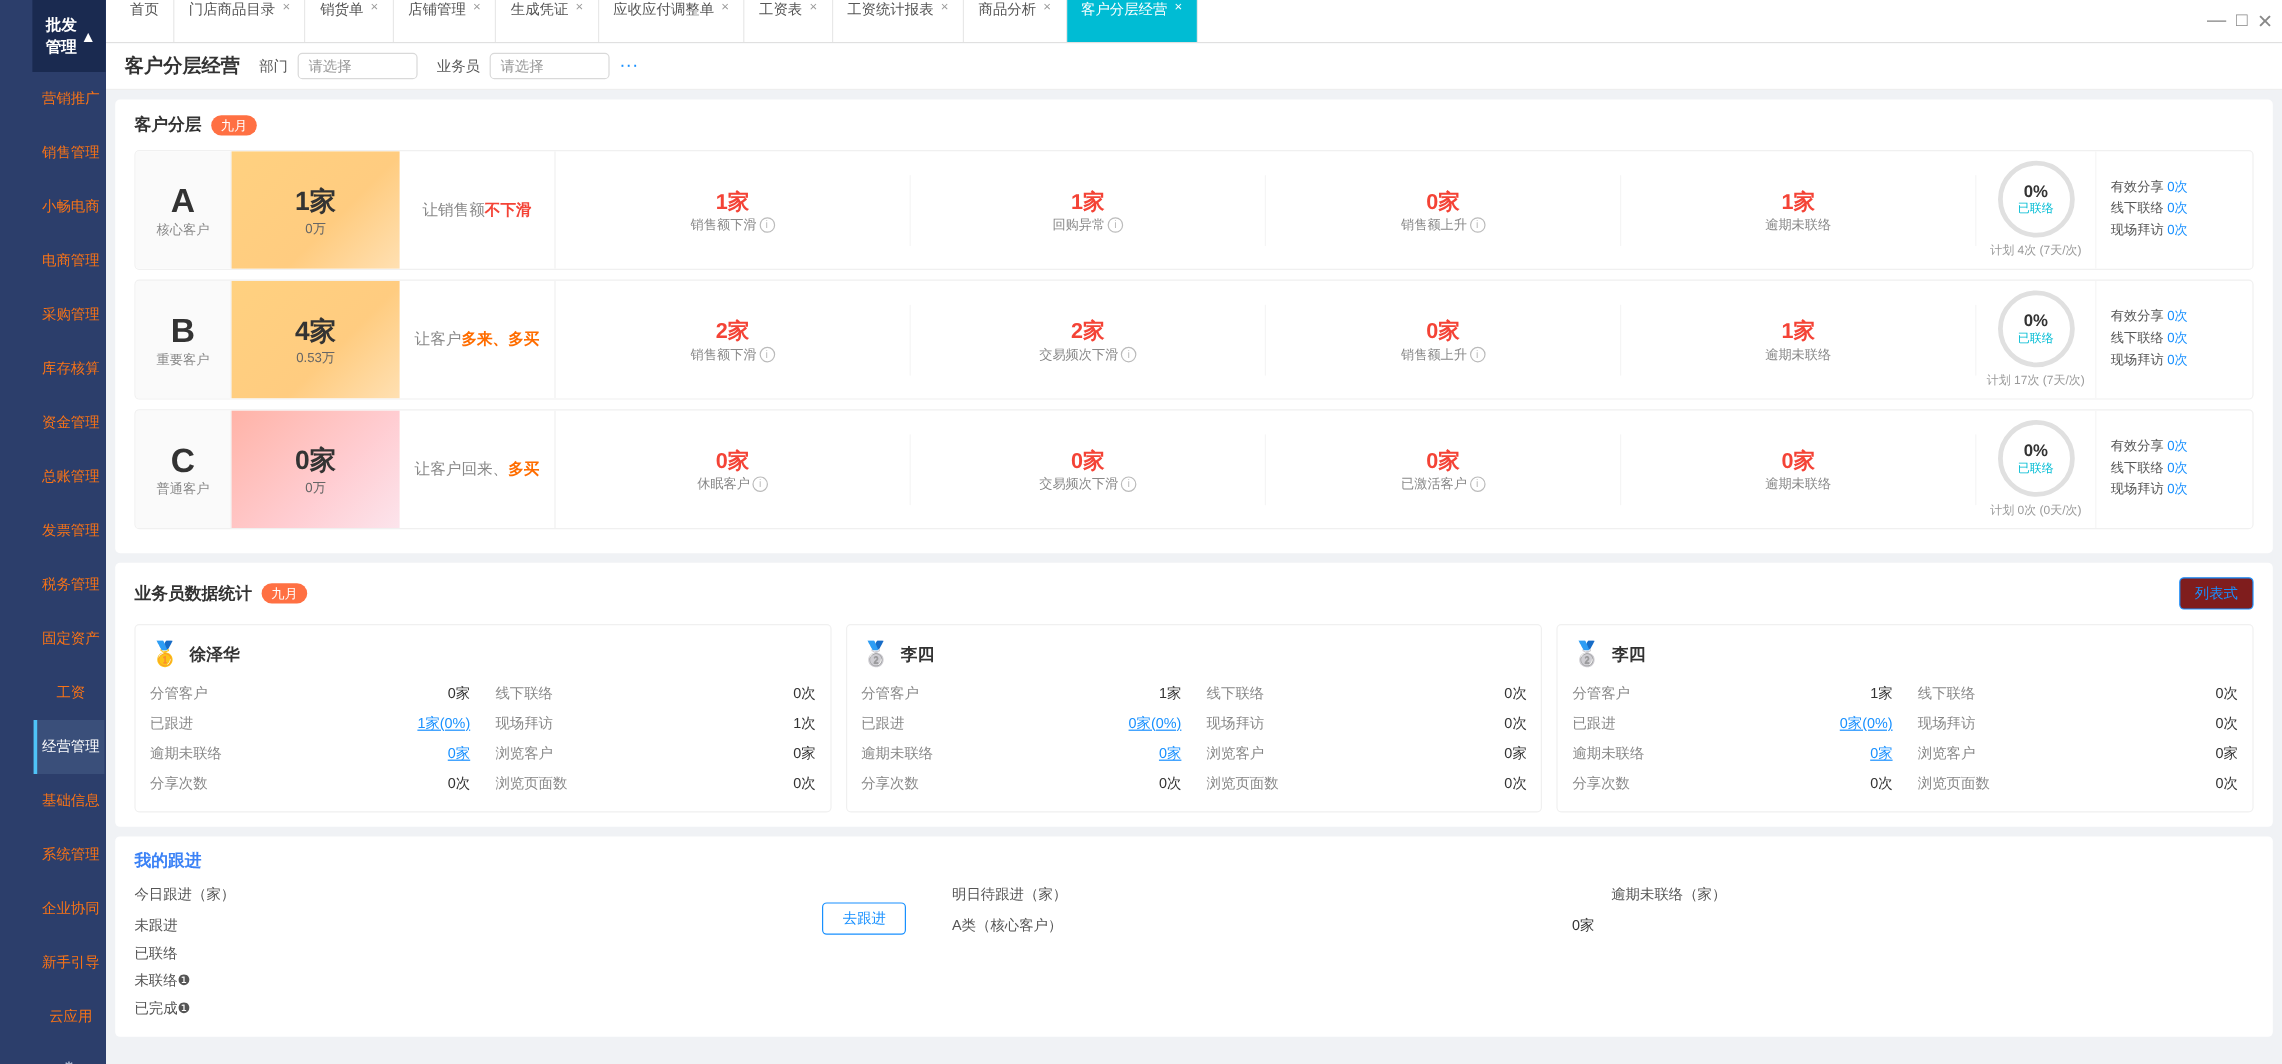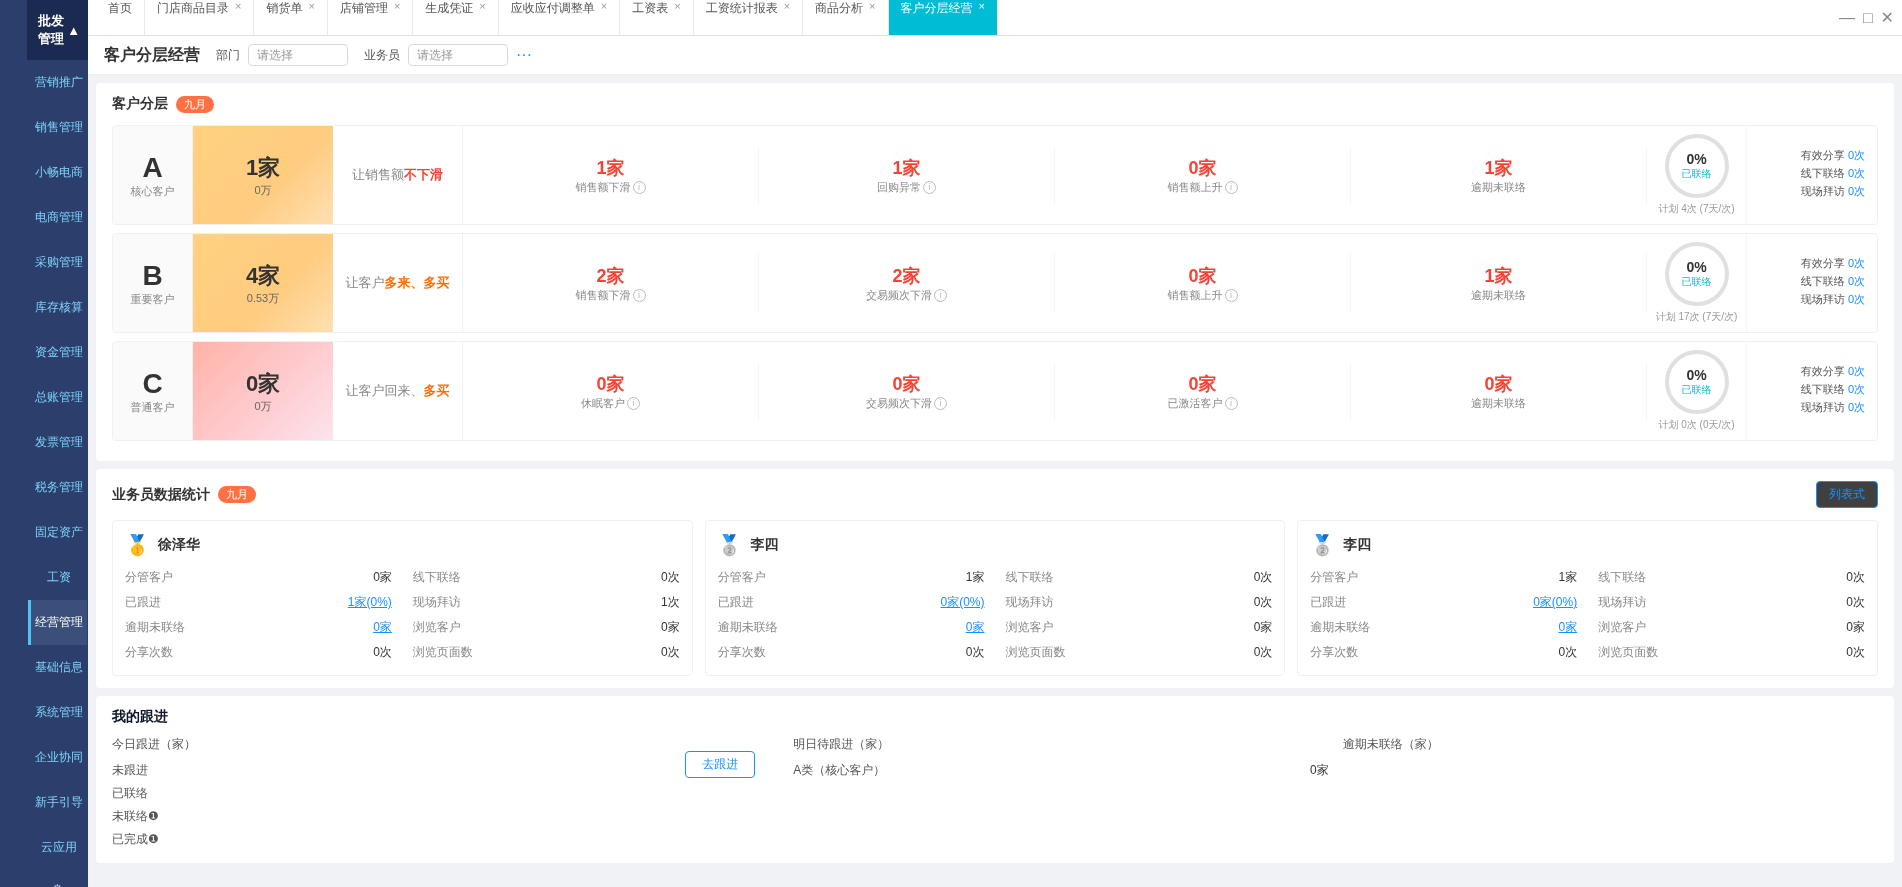--- a/index.html
+++ b/index.html
@@ -28,21 +28,21 @@
       display: flex;
       align-items: center;
       justify-content: space-between;
       cursor: pointer;
     }
     .sidebar-item {
       width: 100%;
       padding: 14px 4px;
       text-align: center;
       font-size: 12px;
-      color: #7dd3fc;
+      color: #f97316;
       cursor: pointer;
       border-left: 3px solid transparent;
     }
     .sidebar-item.active { color: #fff; background: #3a4f7a; border-left: 3px solid #4fc3f7; }
     .sidebar-bottom {
       margin-top: auto;
       width: 100%;
       padding: 12px 4px;
       text-align: center;
       color: #b0bcd4;
@@ -161,21 +161,21 @@
       background: #ff7043;
       color: #fff;
       border-radius: 10px;
       padding: 1px 8px;
       font-size: 11px;
     }
     .list-view-btn {
       margin-left: auto;
       border: 1px solid #1890ff;
       color: #1890ff;
-      background: #404040;
+      background: #7f1d1d;
       border-radius: 4px;
       padding: 4px 12px;
       font-size: 12px;
       cursor: pointer;
     }
 
     
     .tier-row {
       display: flex;
       align-items: stretch;
@@ -303,21 +303,21 @@
 
     .tier-right-col {
       width: 130px;
       display: flex;
       flex-direction: column;
       justify-content: center;
       padding: 8px 12px;
       font-size: 11px;
       color: #555;
     }
-    .right-row { margin-bottom: 3px; text-align: right; }
+    .right-row { margin-bottom: 3px; }
     .right-num { color: #1890ff; }
 
     
     .staff-grid {
       display: grid;
       grid-template-columns: repeat(3, 1fr);
       gap: 12px;
     }
     .staff-card {
       border: 1px solid #f0f0f0;
@@ -352,21 +352,21 @@
     
     .follow-section {
       background: #fff;
       margin: 0 8px 8px;
       border-radius: 4px;
       padding: 12px 16px;
     }
     .follow-title {
       font-size: 14px;
       font-weight: bold;
-      color: #0f172a;
+      color: #3b82f6;
       margin-bottom: 10px;
     }
     .follow-grid {
       display: grid;
       grid-template-columns: 1fr auto 1fr 1fr;
       gap: 14px;
       align-items: start;
     }
     .follow-col-title {
       font-size: 12px;

